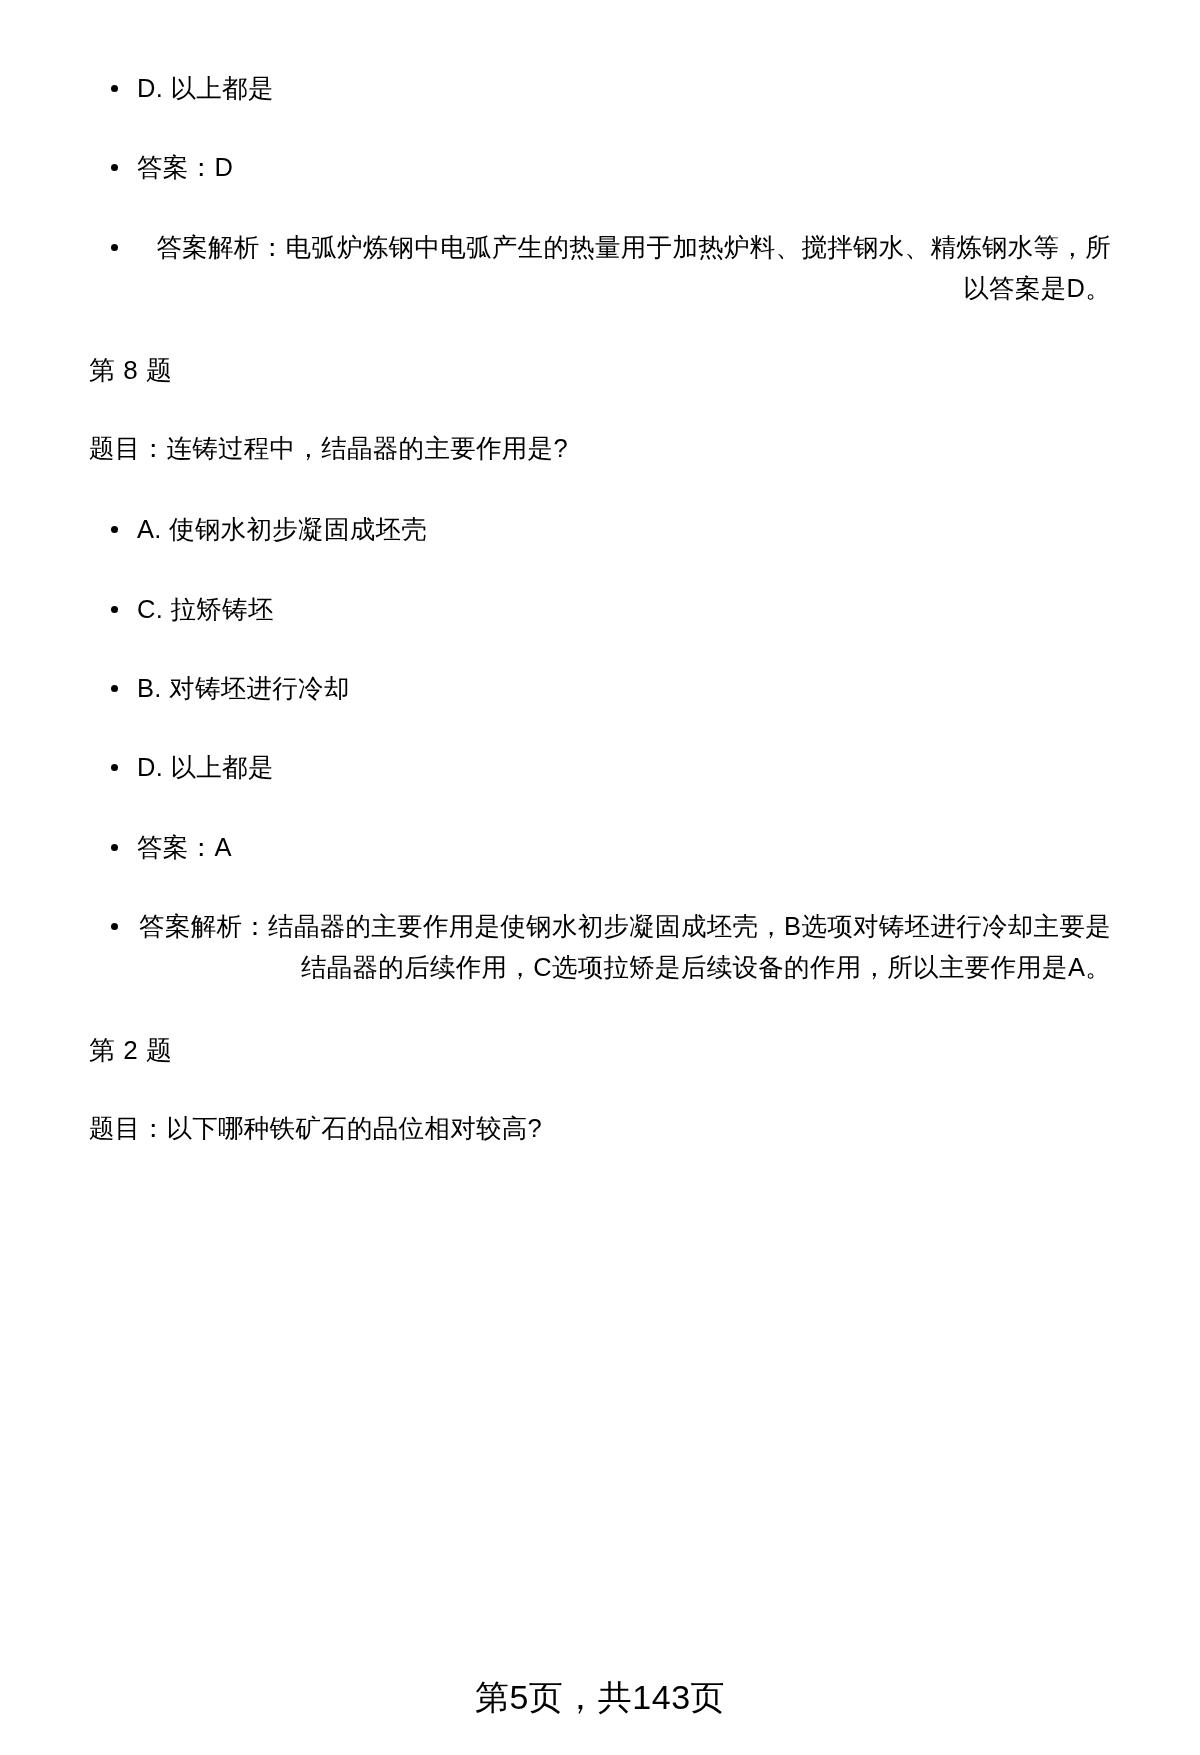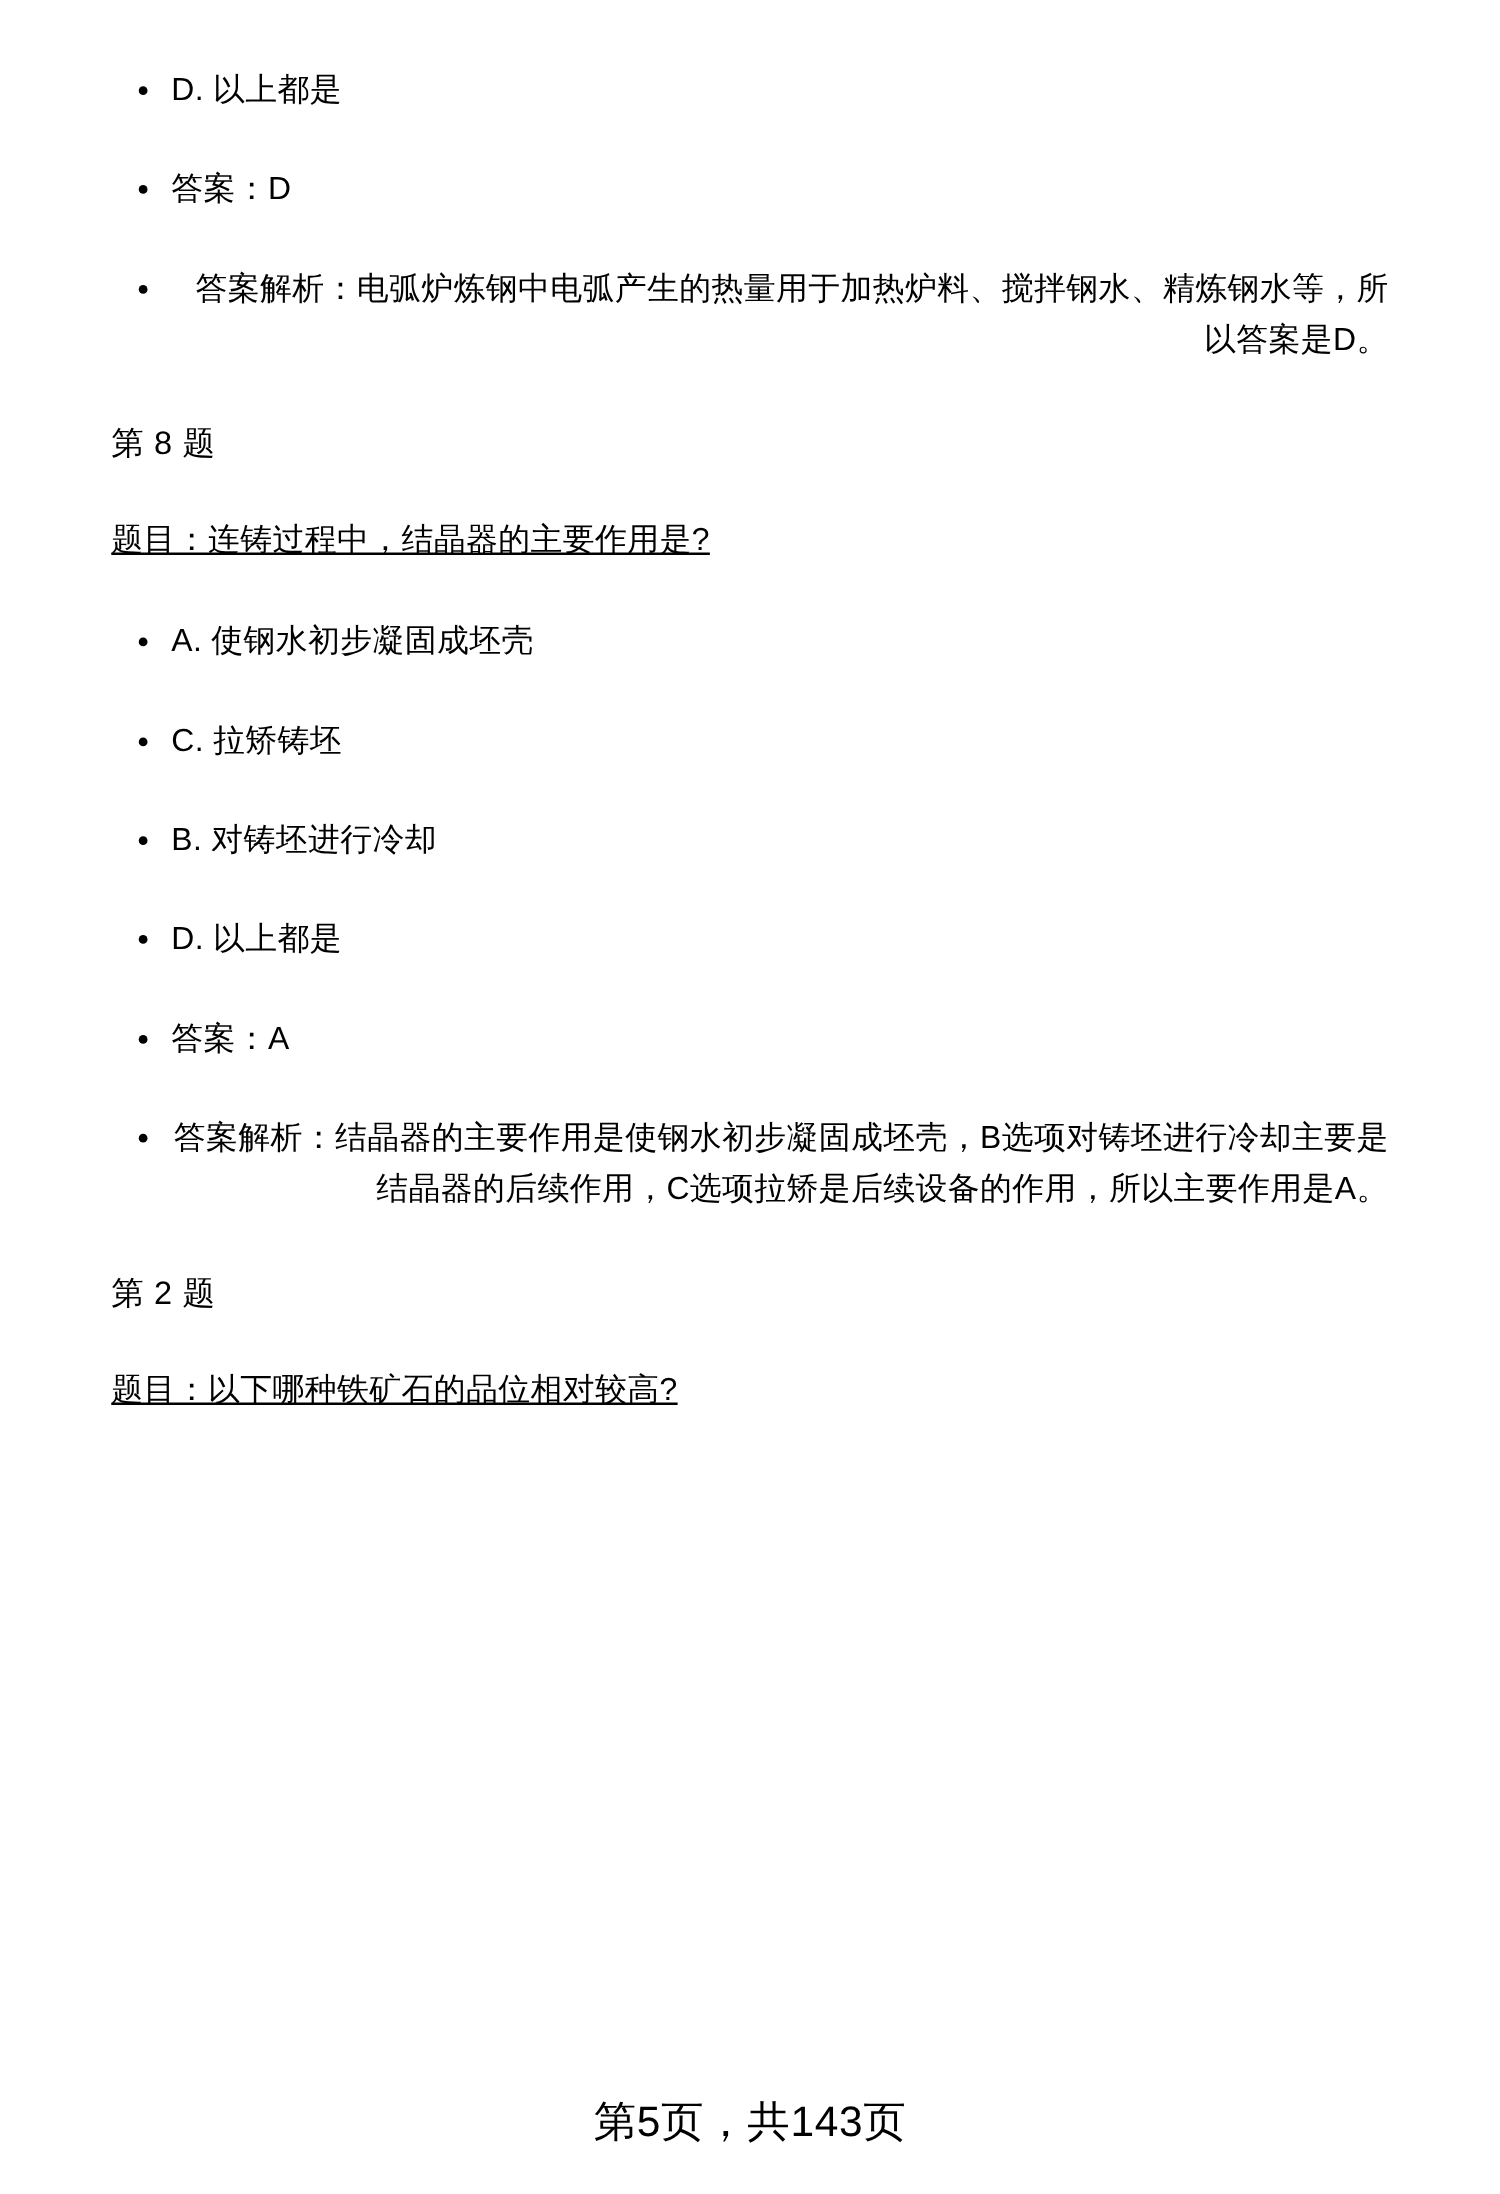--- a/index.html
+++ b/index.html
@@ -16,21 +16,21 @@
   }
   .page {
     width: 1200px;
     min-height: 1755px;
     box-sizing: border-box;
     padding: 52px 72px 0 72px;
     position: relative;
   }
   .content {
     width: 1022px;
-    margin: 0 auto;
+    margin: 16px auto;
   }
 
   
   ul.opts {
     list-style: none;
     margin: 0;
     padding: 0;
   }
   ul.opts > li {
     position: relative;
@@ -59,21 +59,20 @@
     font-size: 26px;
     font-weight: normal;
     margin: 0 0 40px 0;
     letter-spacing: 0.5px;
   }
   p.qstem {
     font-size: 25.5px;
     line-height: 1.62;
     margin: 0 0 40px 0;
     letter-spacing: 0.3px;
-    text-decoration: underline;
   }
 
   .block {
     margin-bottom: 4px;
   }
 
   .footer {
     position: absolute;
     left: 0;
     right: 0;

